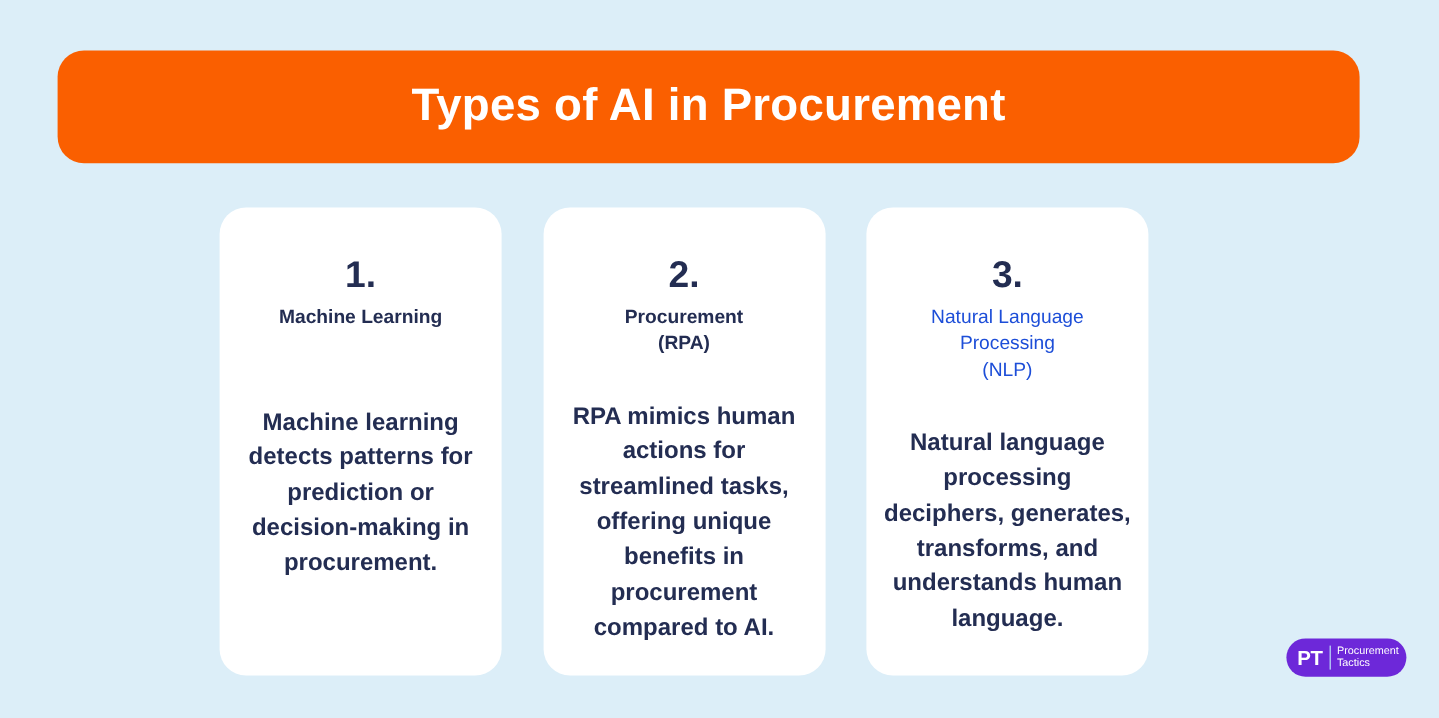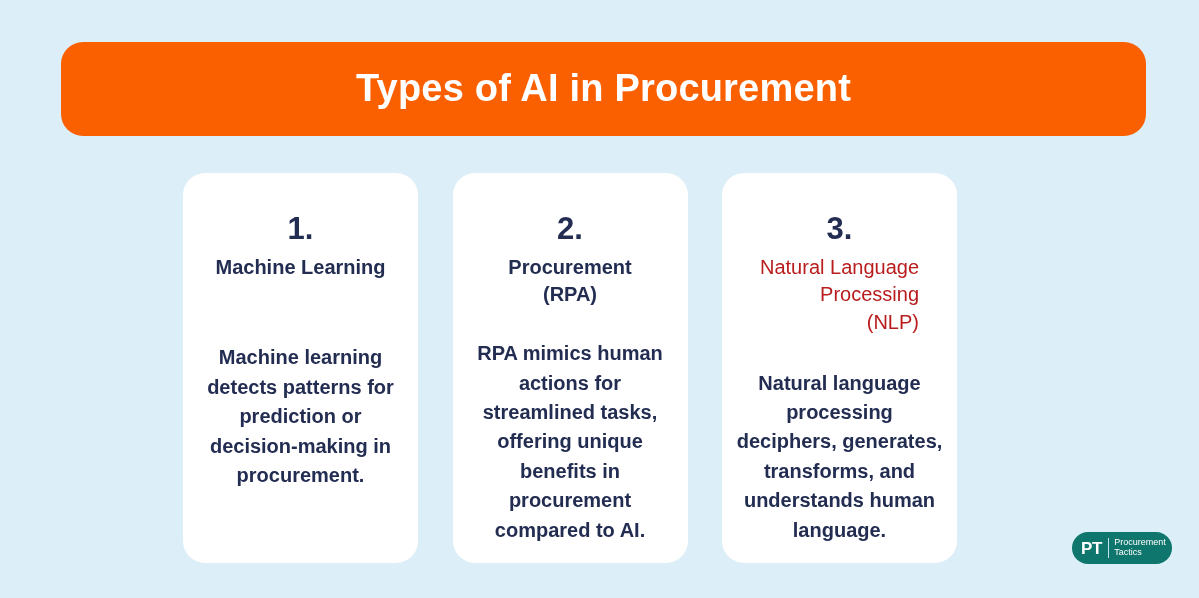--- a/index.html
+++ b/index.html
@@ -19,21 +19,21 @@
   #infographic {
     position: relative;
     width: 1199px;
     height: 598px;
     background: #dceef8;
   }
 
   
   .banner {
     position: absolute;
-    left: 61px;
+    left: 48px;
     top: 42px;
     width: 1085px;
     height: 94px;
     background: #fa5f00;
     border-radius: 22px;
     display: flex;
     align-items: center;
     justify-content: center;
     box-sizing: border-box;
   }
@@ -72,32 +72,31 @@
   }
   .card-number {
     color: #232d52;
     font-size: 31px;
     font-weight: bold;
     line-height: 1.0;
     margin-bottom: 10px;
   }
   .card-heading {
     color: #2b3557;
-    font-size: 20px;
+    font-size: 16px;
     line-height: 1.37;
     margin-bottom: 10px;
   }
   .card-heading.bold {
     font-weight: bold;
     color: #232d52;
   }
   .card-heading.regular {
     font-weight: normal;
-    color: #b91c1c;
-    text-align: right;
+    color: #1d4ed8;
   }
   .card-body {
     color: #2b3557;
     font-size: 20px;
     line-height: 1.47;
     font-weight: normal;
   }
   .card-body.bold {
     font-weight: bold;
     color: #232d52;
@@ -106,21 +105,21 @@
   .spacer-2 { height: 25px; }
   .spacer-3 { height: 25px; }
 
   
   .logo {
     position: absolute;
     left: 1072px;
     top: 532px;
     width: 100px;
     height: 32px;
-    background: #0f766e;
+    background: #6d28d9;
     border-radius: 16px;
     display: flex;
     flex-direction: row;
     align-items: center;
     box-sizing: border-box;
     padding: 0 8px 0 9px;
   }
   .logo-mark {
     color: #ffffff;
     font-size: 17px;

